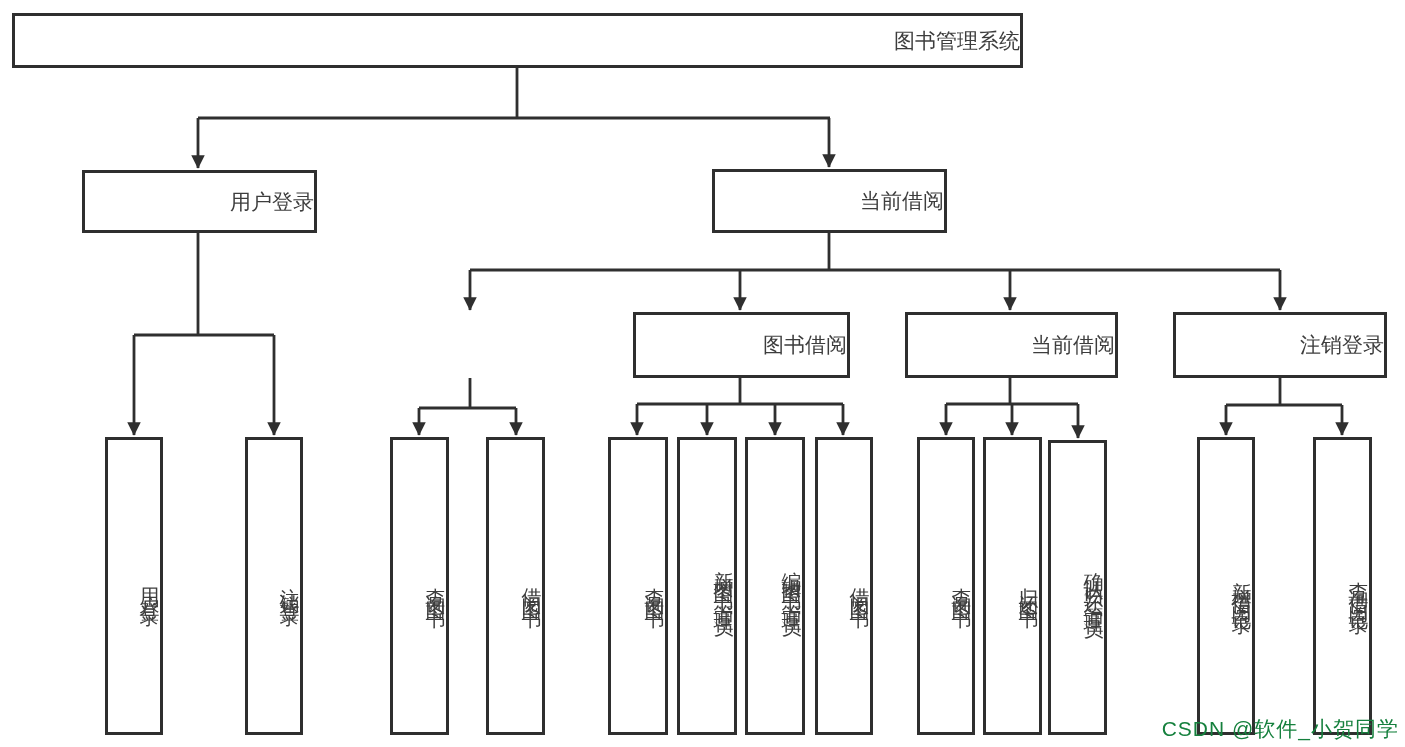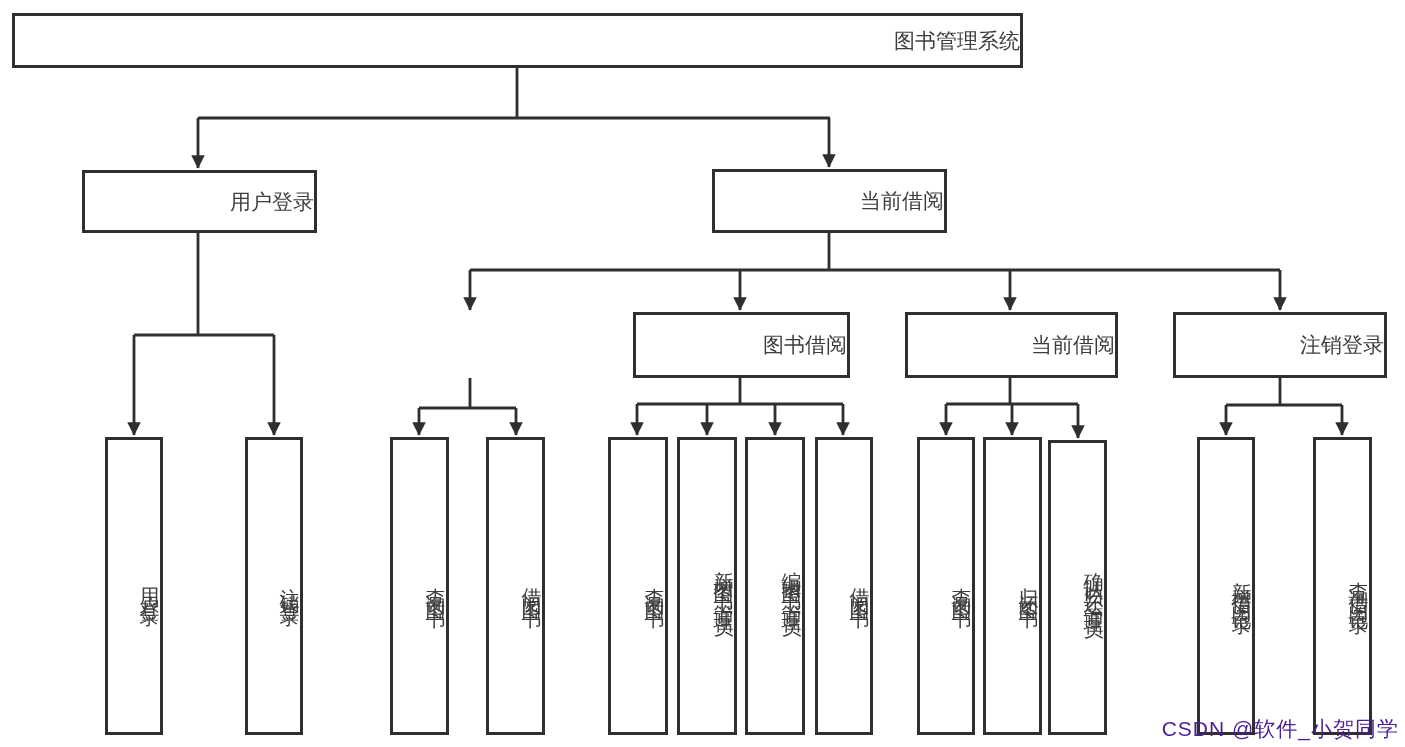--- a/index.html
+++ b/index.html
@@ -15,21 +15,21 @@
     color:#3d3d3d; font-size:21px; z-index:1;
     white-space:nowrap;
     padding-left:19px;
   }
   .box.leaf span {
     writing-mode:vertical-rl; text-orientation:mixed;
     letter-spacing:0.34em; font-size:20px; line-height:1;
   }
   .watermark {
     position:absolute; right:6px; bottom:4px; z-index:2;
-    color:#4c1d95; font-size:21px; letter-spacing:1px;
+    color:#15803d; font-size:21px; letter-spacing:1px;
   }
 </style>
 </head>
 <body>
 
 <div class="stage">
 
   <svg class="connectors" width="1405" height="747" aria-hidden="true">
     <defs>
       <marker id="arr" viewBox="0 0 10 10" refX="9.5" refY="5" markerWidth="19" markerHeight="13.5" markerUnits="userSpaceOnUse" orient="auto">

